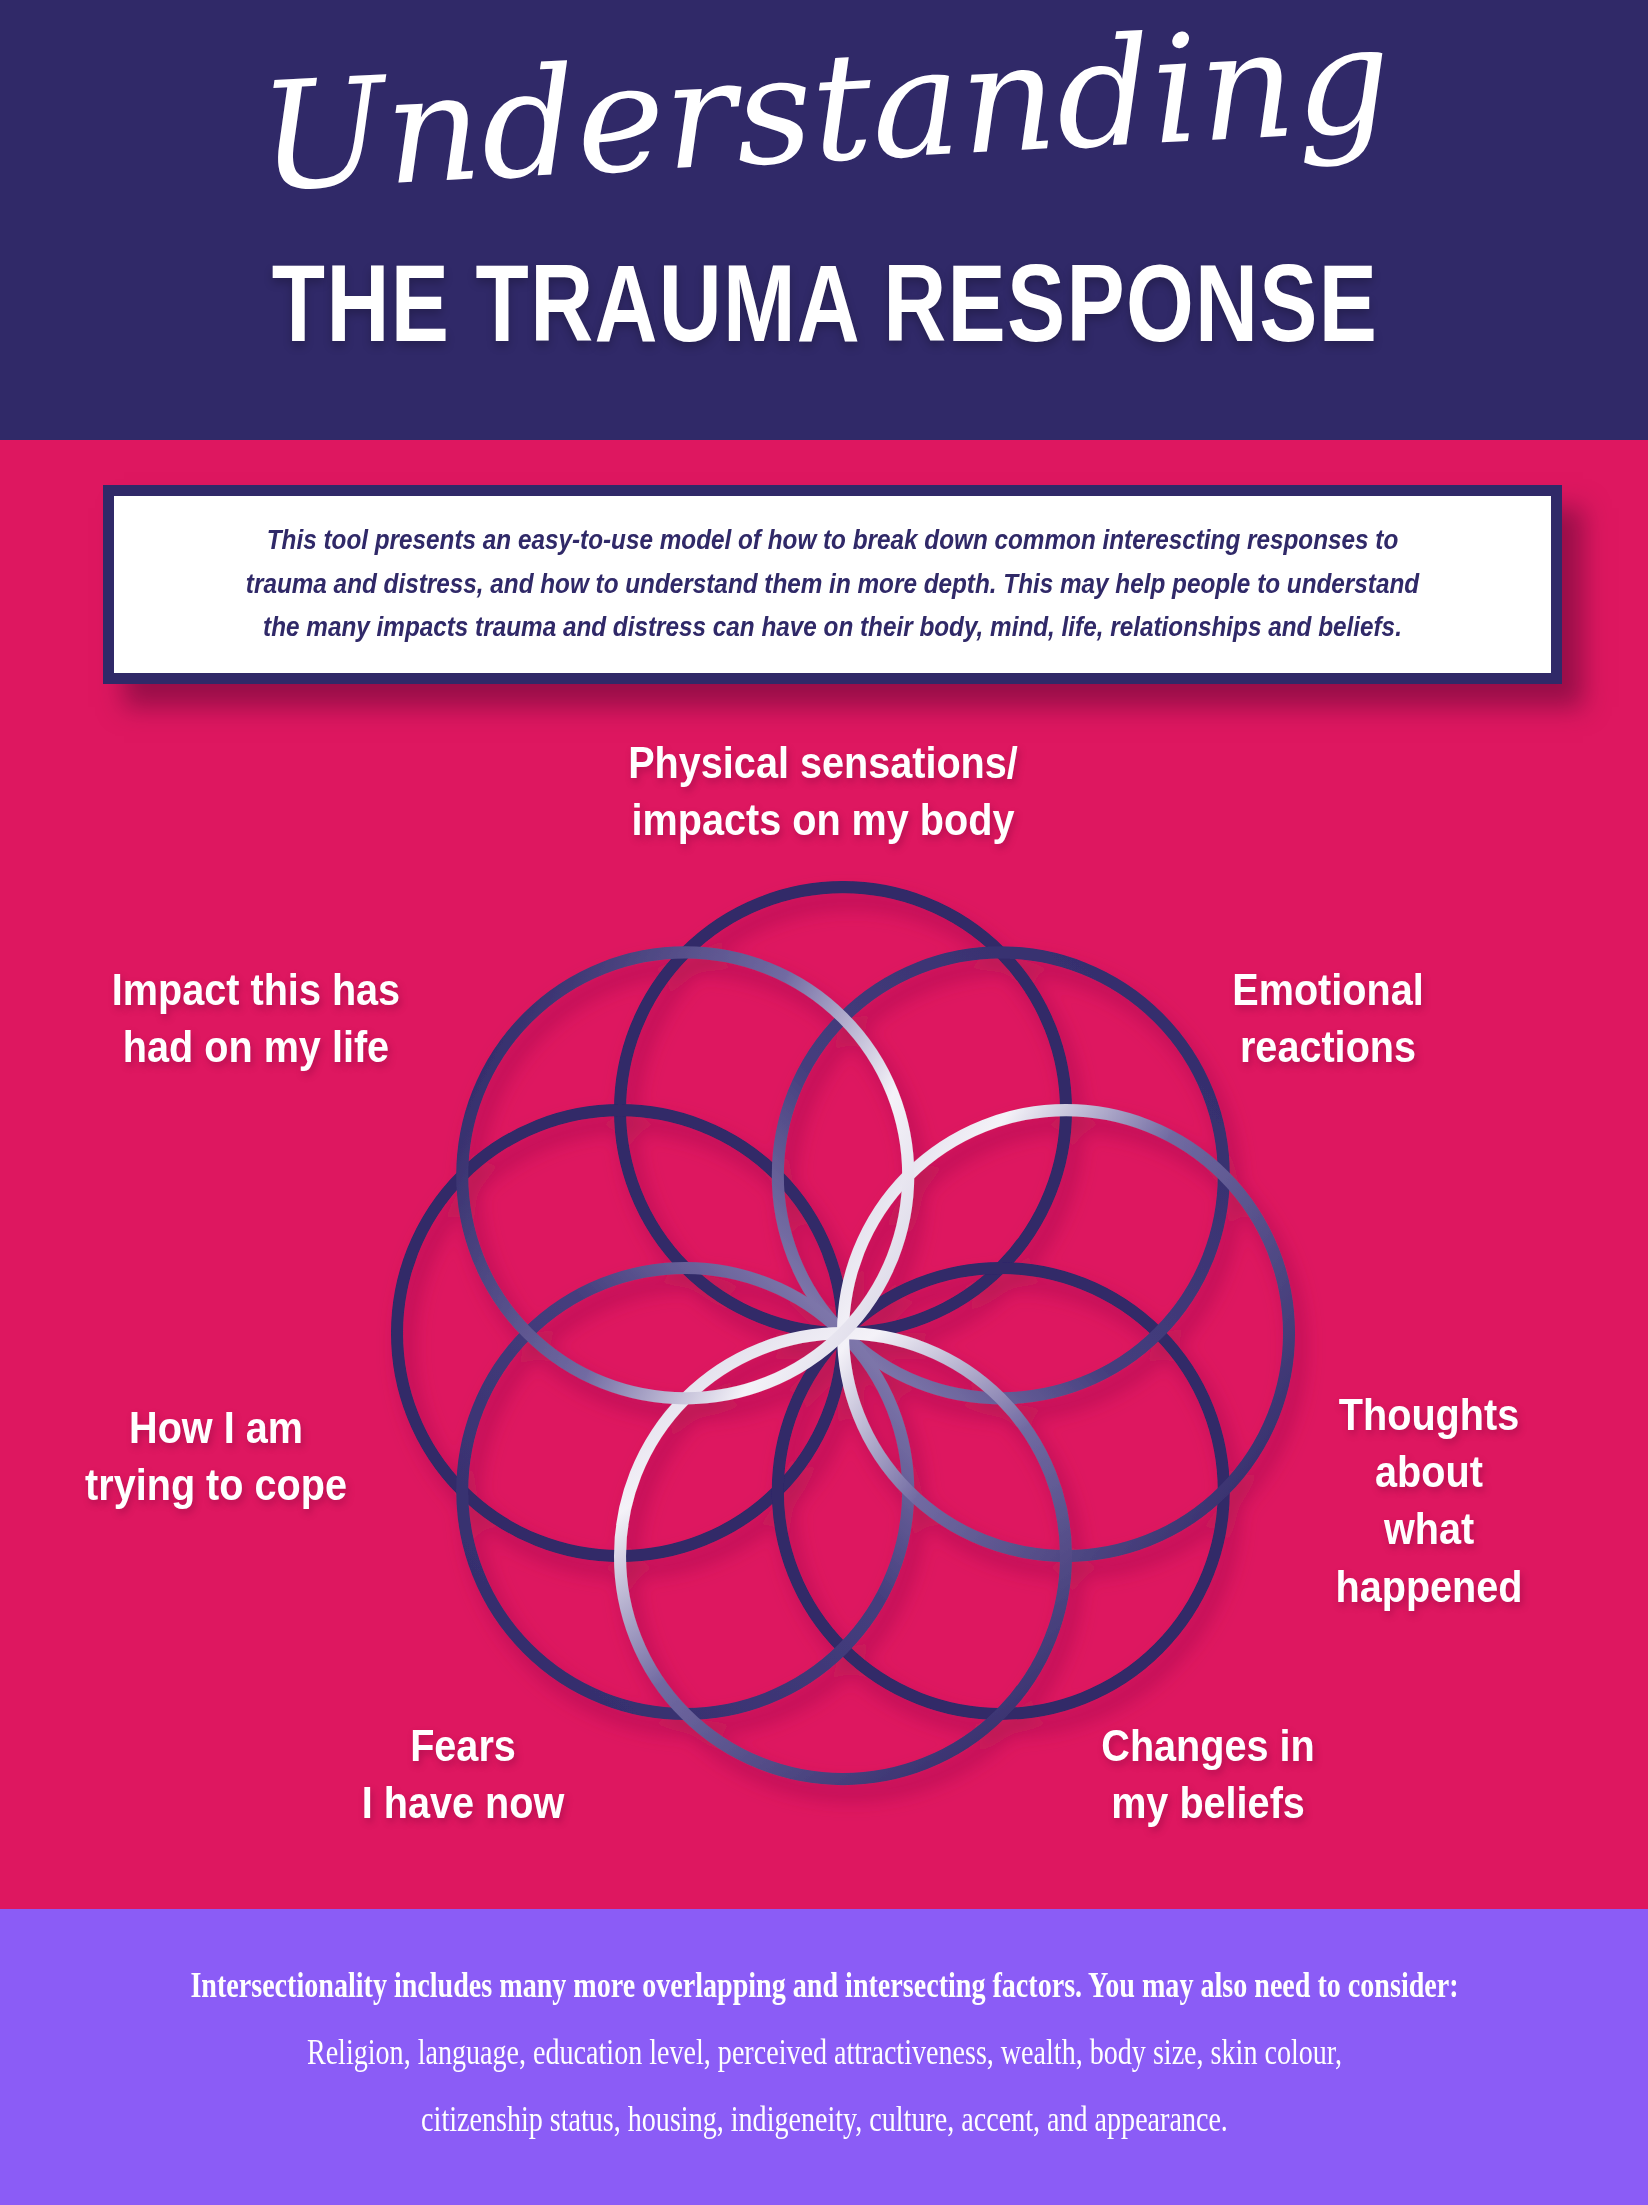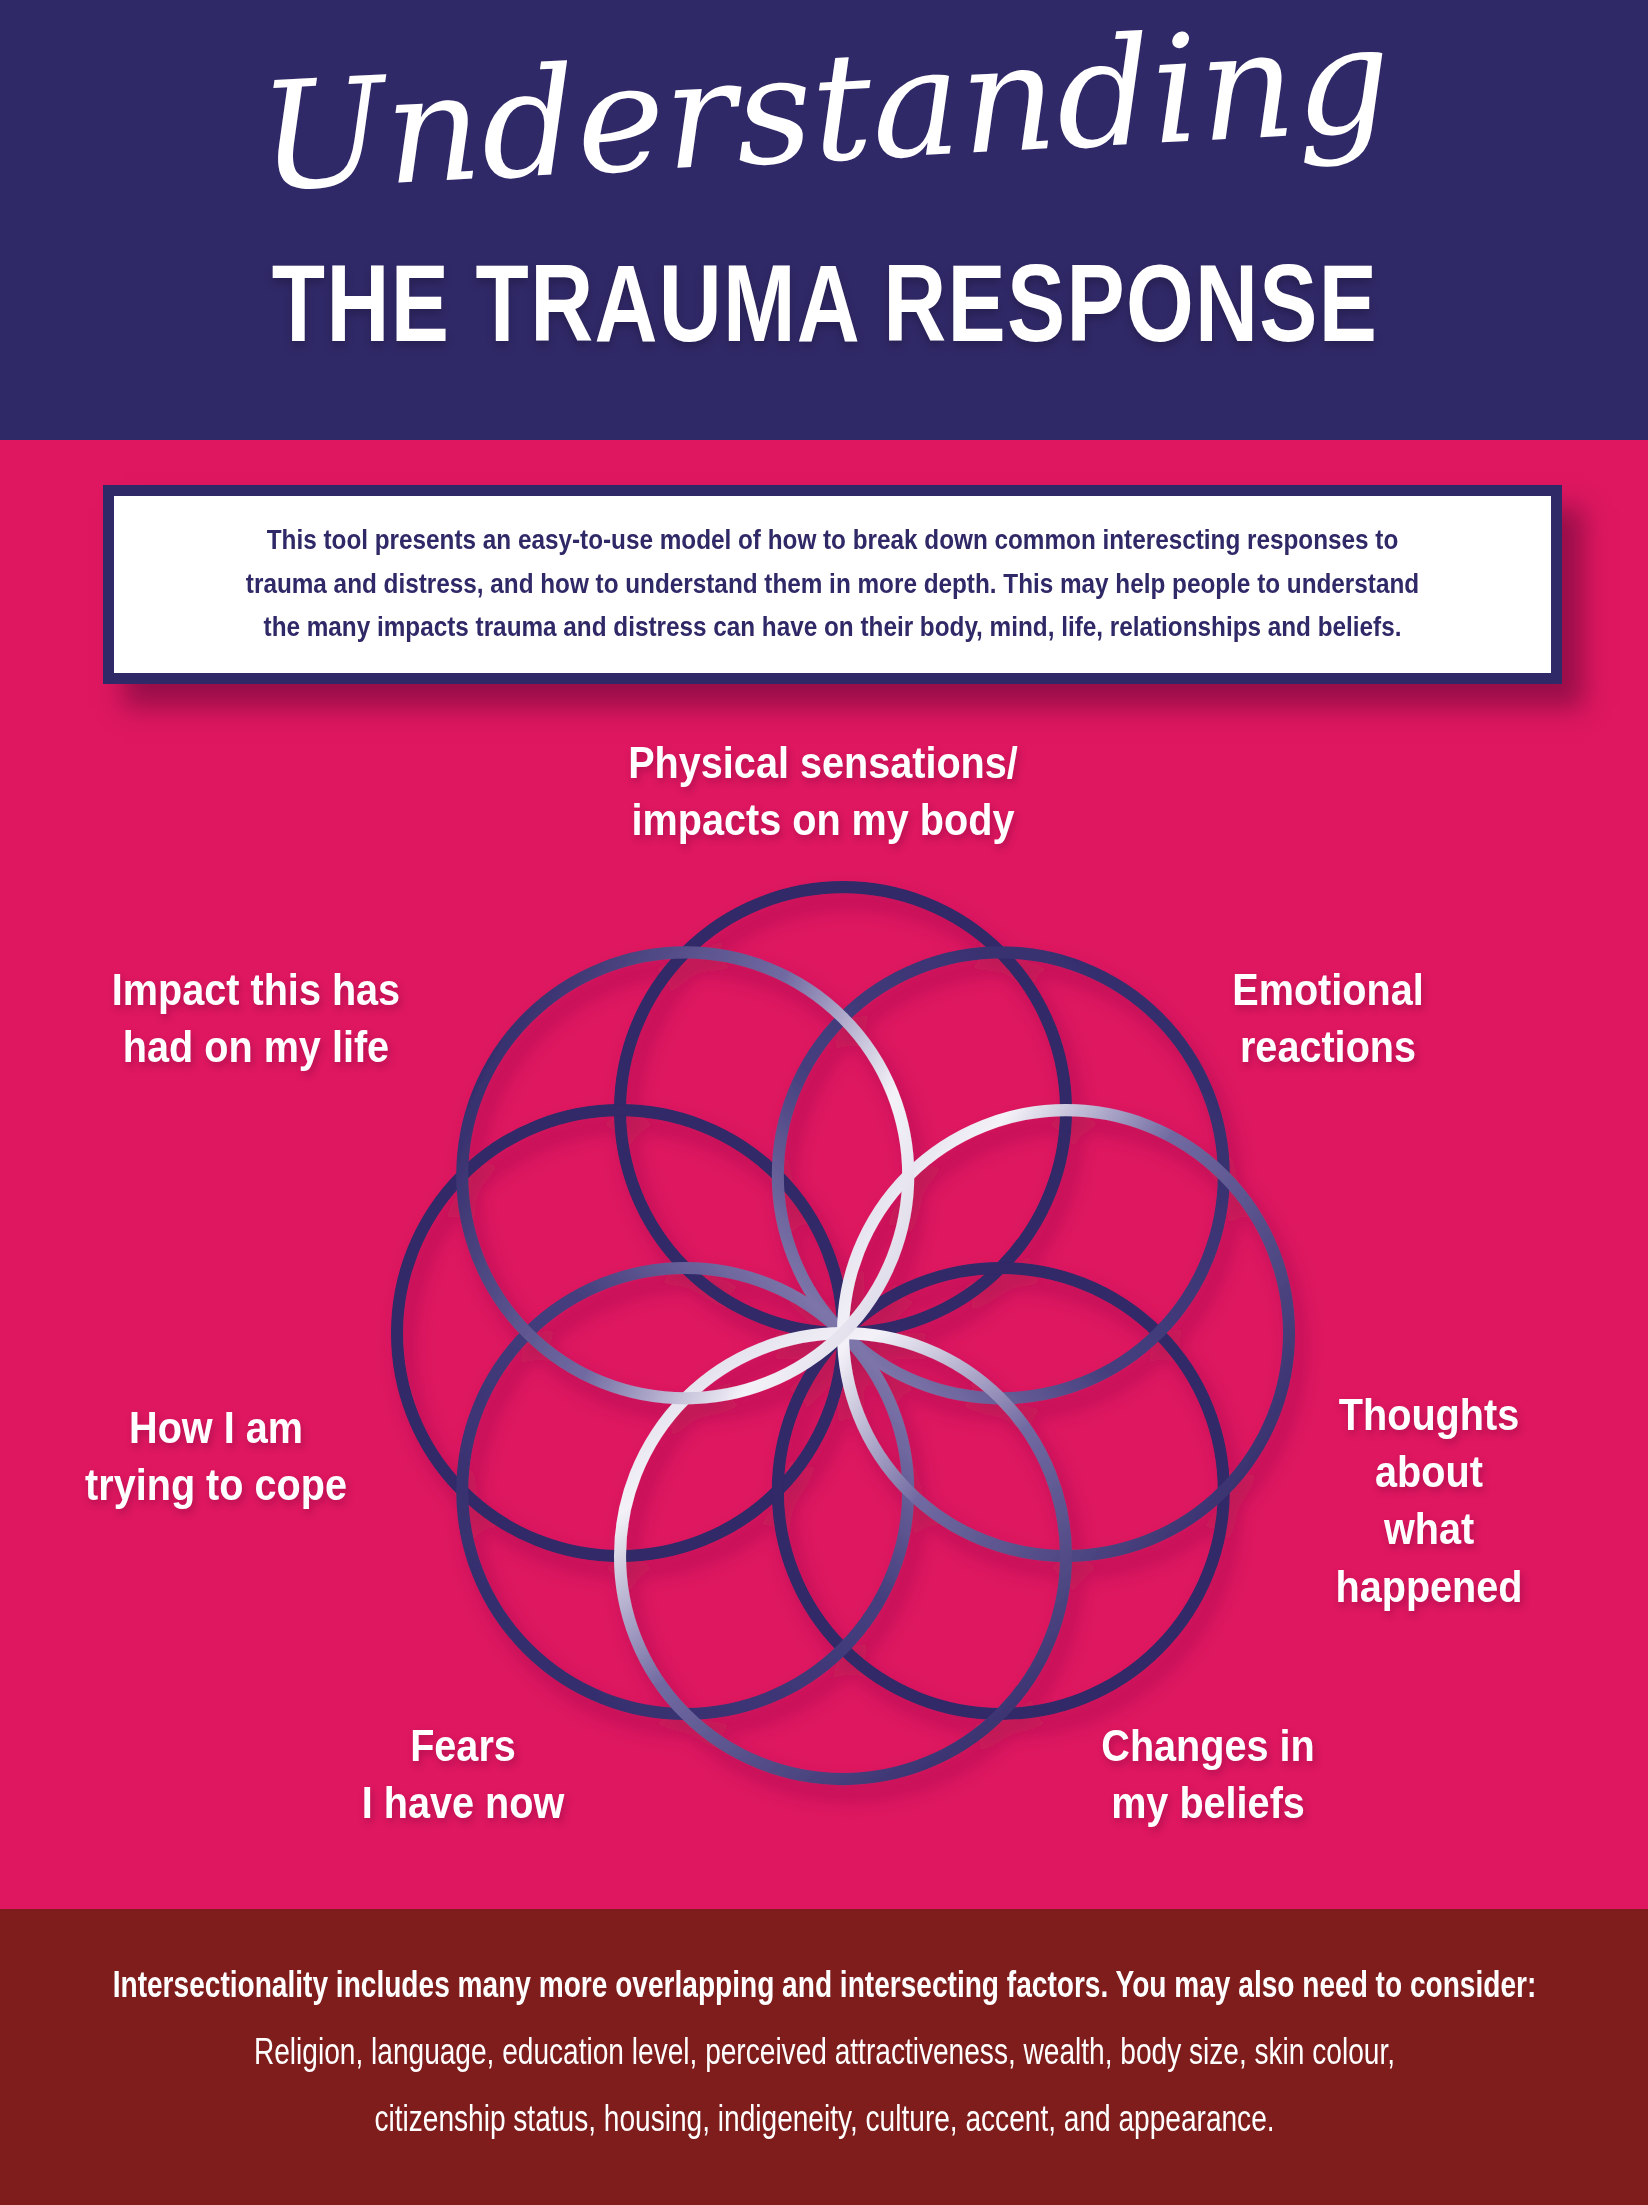--- a/index.html
+++ b/index.html
@@ -12,40 +12,40 @@
         font-family:"DejaVu Serif",serif;font-style:italic;font-weight:400;
         font-size:149px;color:#ffffff;white-space:nowrap;line-height:1;}
   .main-title{position:absolute;top:240px;left:50%;margin:0;
         transform:translateX(-50%) scaleX(0.8);transform-origin:center top;
         font-size:109px;font-weight:700;color:#ffffff;white-space:nowrap;letter-spacing:1.6px;
         text-shadow:0 4.8px 11.3px rgba(0,0,0,0.22);}
   
   .intro-box{position:absolute;left:103px;top:485px;width:1459px;height:199px;box-sizing:border-box;
         background:#ffffff;border:11.3px solid #302968;
         display:flex;align-items:center;justify-content:center;
-        box-shadow:21px 22.5px 24px rgba(84,6,50,0.5);}
+        box-shadow:21px 22.5px 24px rgba(84,6,50,0.5);font-style:italic;}
   .intro-text{margin:0;width:1481px;transform:scaleX(0.9);transform-origin:center;
         font-size:27px;font-weight:700;color:#302968;text-align:center;
         line-height:1.62;white-space:pre-line;}
   
   .rosette{position:absolute;left:0;top:0;width:1649px;height:2205px;}
   
   .label{position:absolute;color:#ffffff;font-weight:700;font-size:44px;line-height:1.3;
         text-align:center;white-space:pre-line;
         transform:translateX(-50%) scaleX(0.9);transform-origin:center top;
         text-shadow:2.4px 4px 8px rgba(110,5,55,0.35);}
   .l-physical{left:823px;top:734px;}
   .l-impact{left:256px;top:961px;}
   .l-emotional{left:1328px;top:961px;}
   .l-cope{left:216px;top:1399px;}
   .l-thoughts{left:1429px;top:1386px;}
   .l-fears{left:463px;top:1717px;}
   .l-changes{left:1208px;top:1717px;}
   
-  .footer{position:absolute;left:0;top:1909px;width:1649px;height:296px;background:#7f1d1d;}
+  .footer{position:absolute;left:0;top:1909px;width:1649px;height:296px;background:#8b5cf6;font-family:Liberation Serif, serif;}
   .f-head,.f-line{width:2093px;margin-left:calc(50% - 1047px);transform:scaleX(0.78);
         transform-origin:center top;text-align:center;color:#ffffff;font-size:36px;line-height:1;}
   .f-head{margin-top:58px;font-weight:700;}
   .f-line{margin-top:31px;font-weight:400;}
 </style>
 </head>
 <body>
 
 <div class="page">
 

